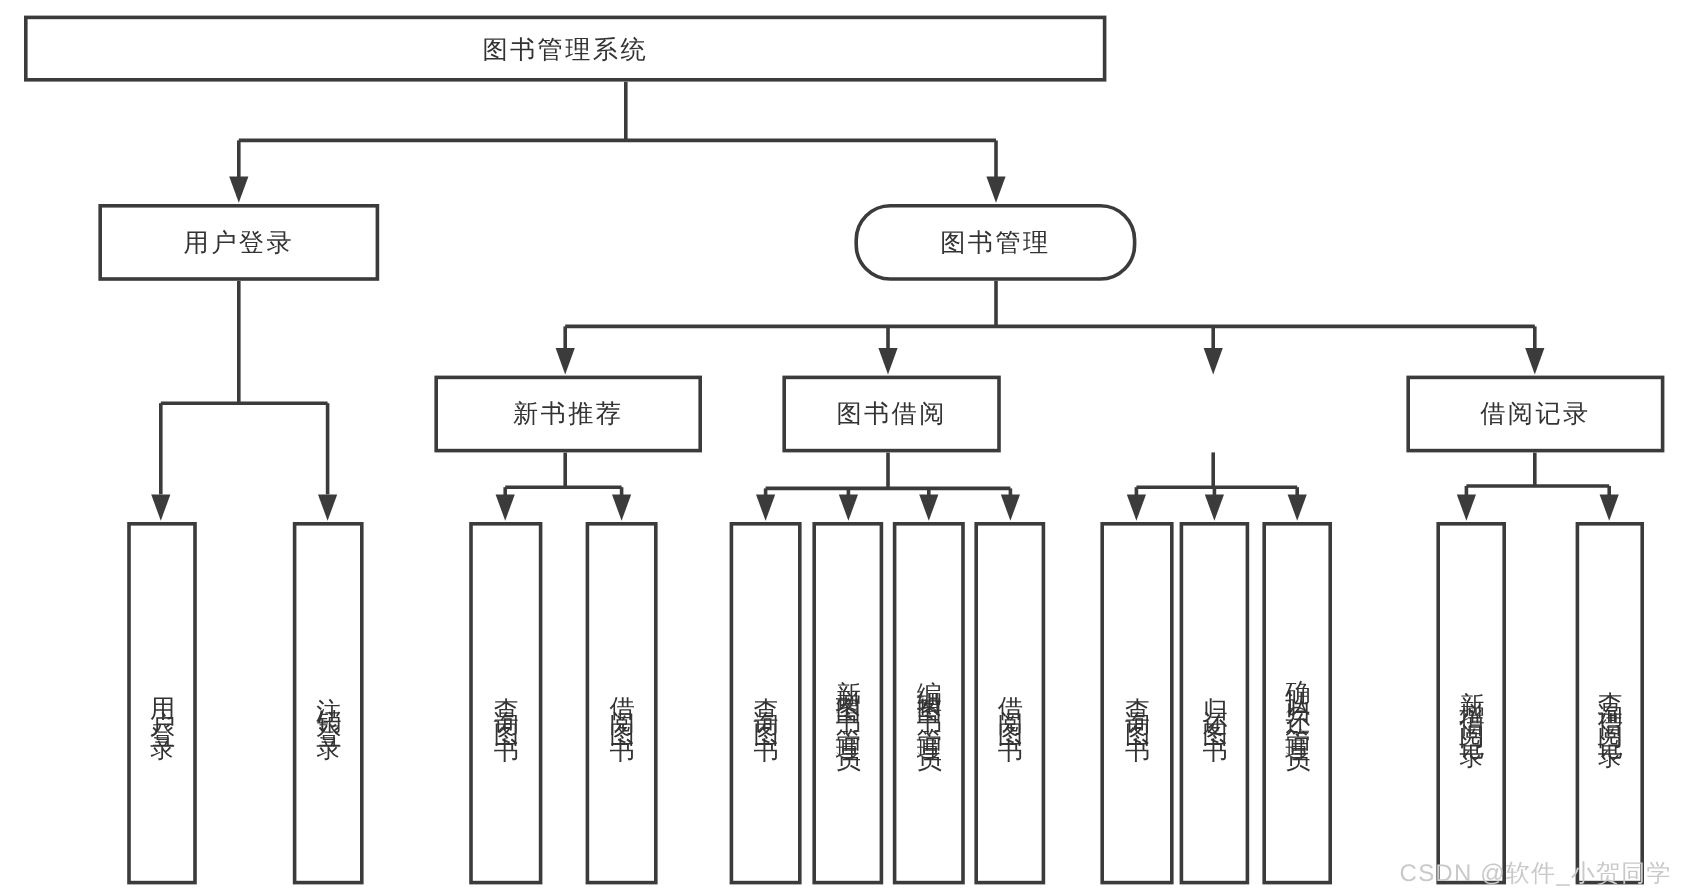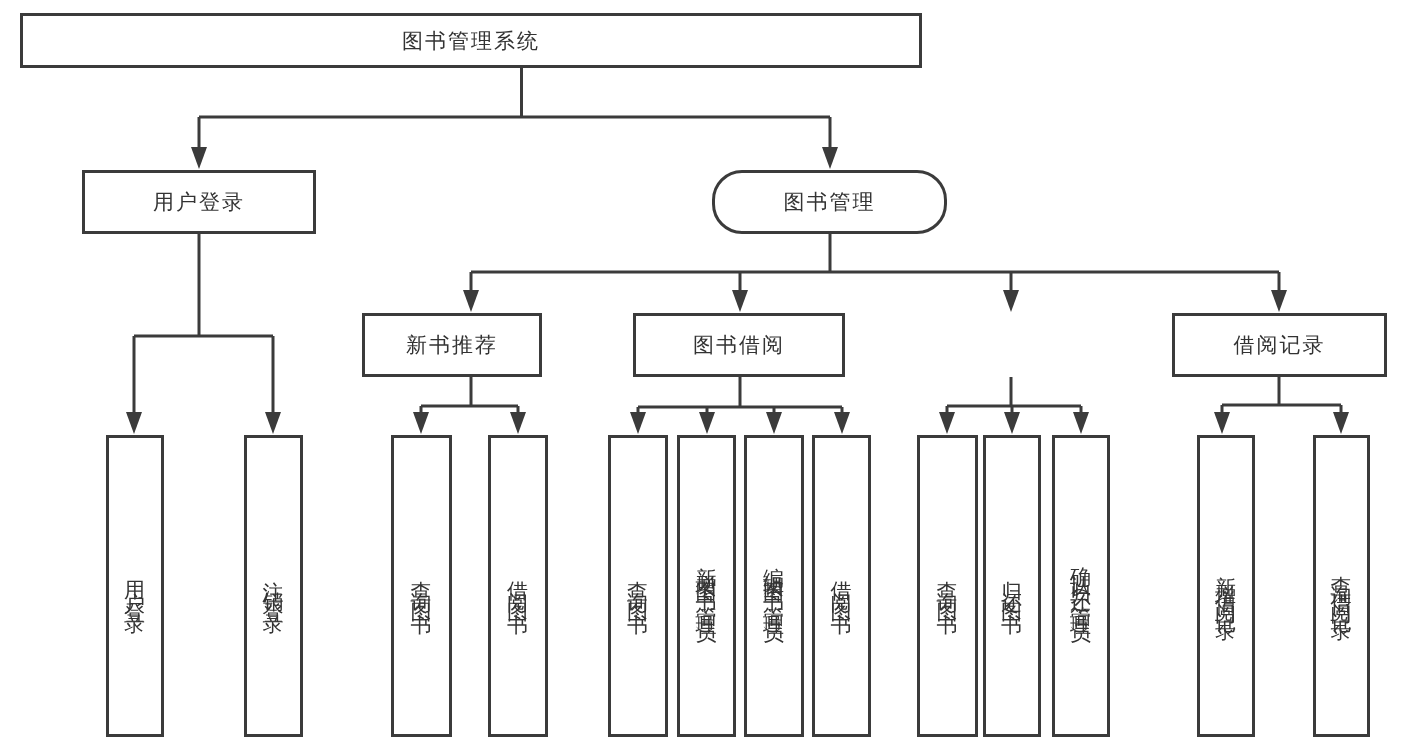--- a/index.html
+++ b/index.html
@@ -113,24 +113,24 @@
     <span>图书管理系统</span>
   </div>
 
   <div class="node" style="left:82px;top:170px;width:234px;height:64px;">
     <span>用户登录</span>
   </div>
   <div class="node" style="left:712px;top:170px;width:235px;height:64px;border-radius:30px;">
     <span>图书管理</span>
   </div>
 
-  <div class="node" style="left:362px;top:313px;width:180px;height:64px;">
+  <div class="node" style="left:362px;top:313px;width:223px;height:64px;">
     <span>新书推荐</span>
   </div>
-  <div class="node" style="left:633px;top:313px;width:212px;height:64px;font-family:Liberation Mono, monospace;">
+  <div class="node" style="left:652px;top:313px;width:182px;height:64px;font-family:Liberation Mono, monospace;">
     <span>图书借阅</span>
   </div>
   <div class="node" style="left:1172px;top:313px;width:215px;height:64px;">
     <span>借阅记录</span>
   </div>
 
   <div class="vnode" style="left:106px;width:58px;">
     <span class="vlabel sp4">用户登录</span>
   </div>
   <div class="vnode" style="left:244px;width:59px;">
@@ -167,14 +167,15 @@
     <span class="vlabel sp9">确认归还（管理员）</span>
   </div>
 
   <div class="vnode" style="left:1197px;width:58px;">
     <span class="vlabel sp6">新增借阅记录</span>
   </div>
   <div class="vnode" style="left:1313px;width:57px;">
     <span class="vlabel sp6">查询借阅记录</span>
   </div>
 
+  <div class="watermark">CSDN @软件_小贺同学</div>
 
 </div>
 
 </body></html>

